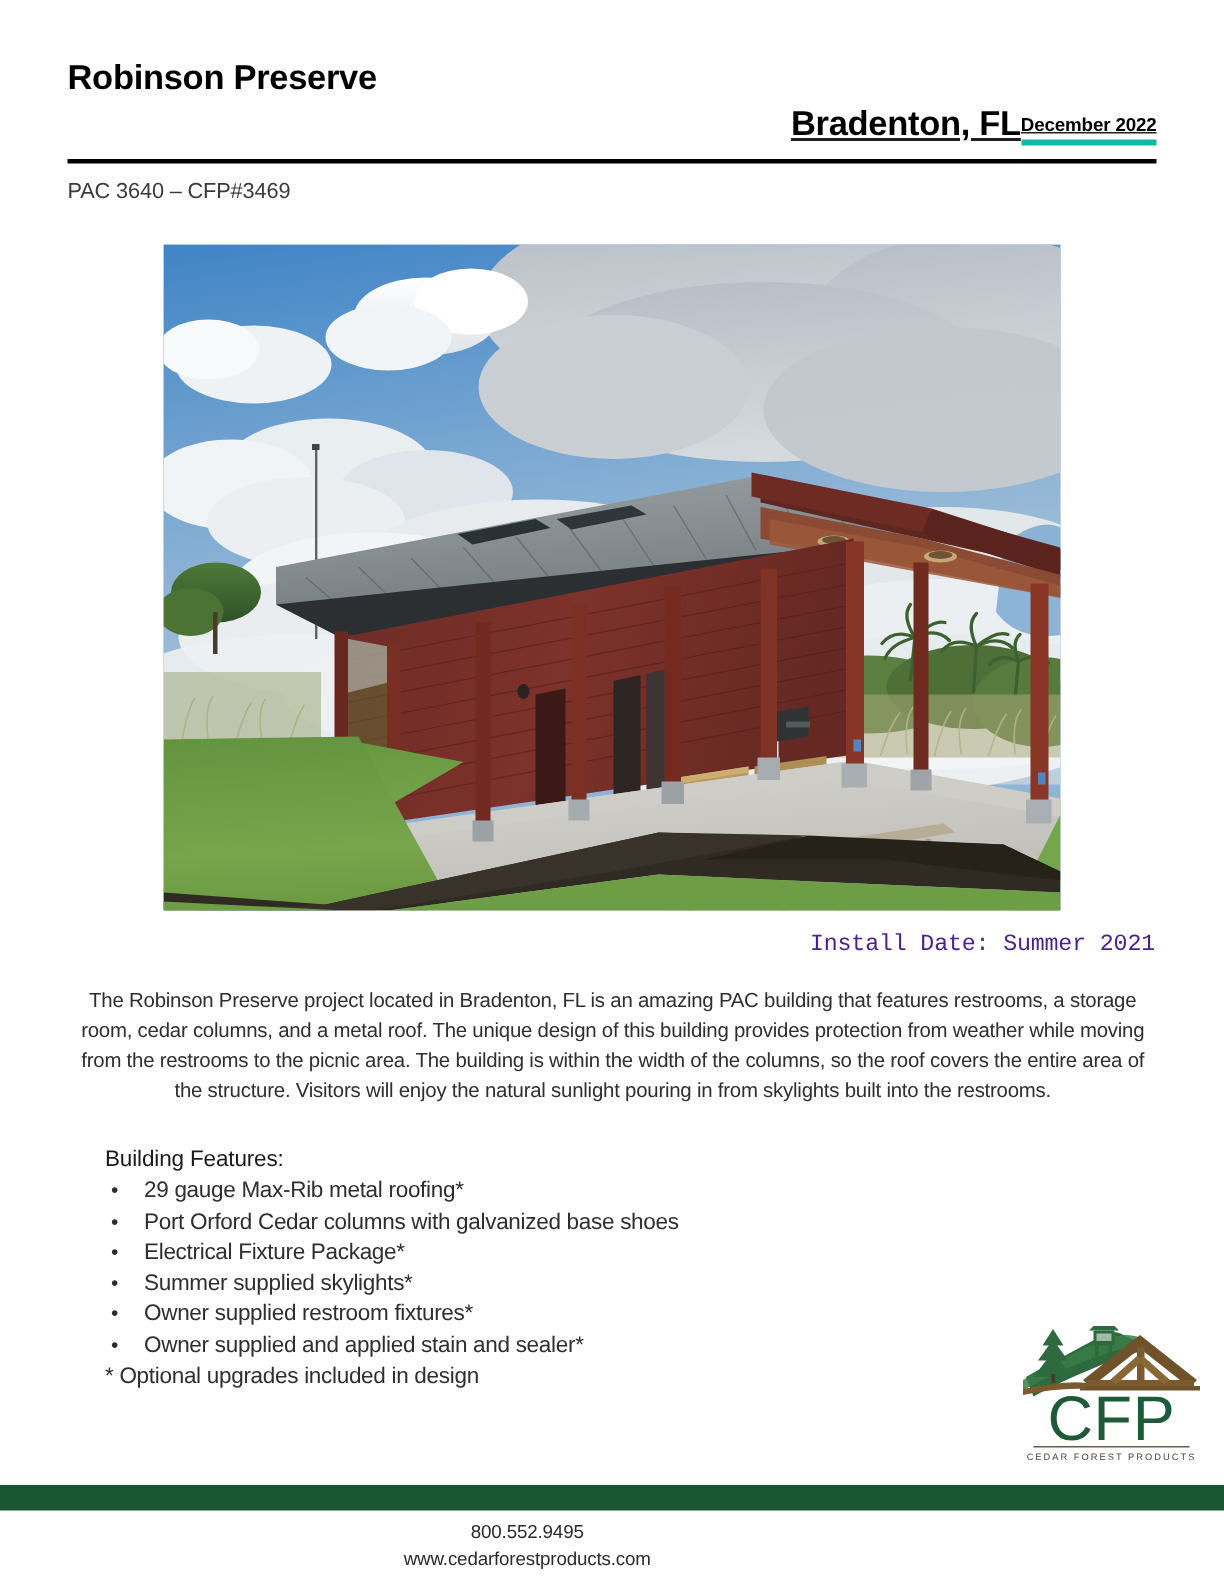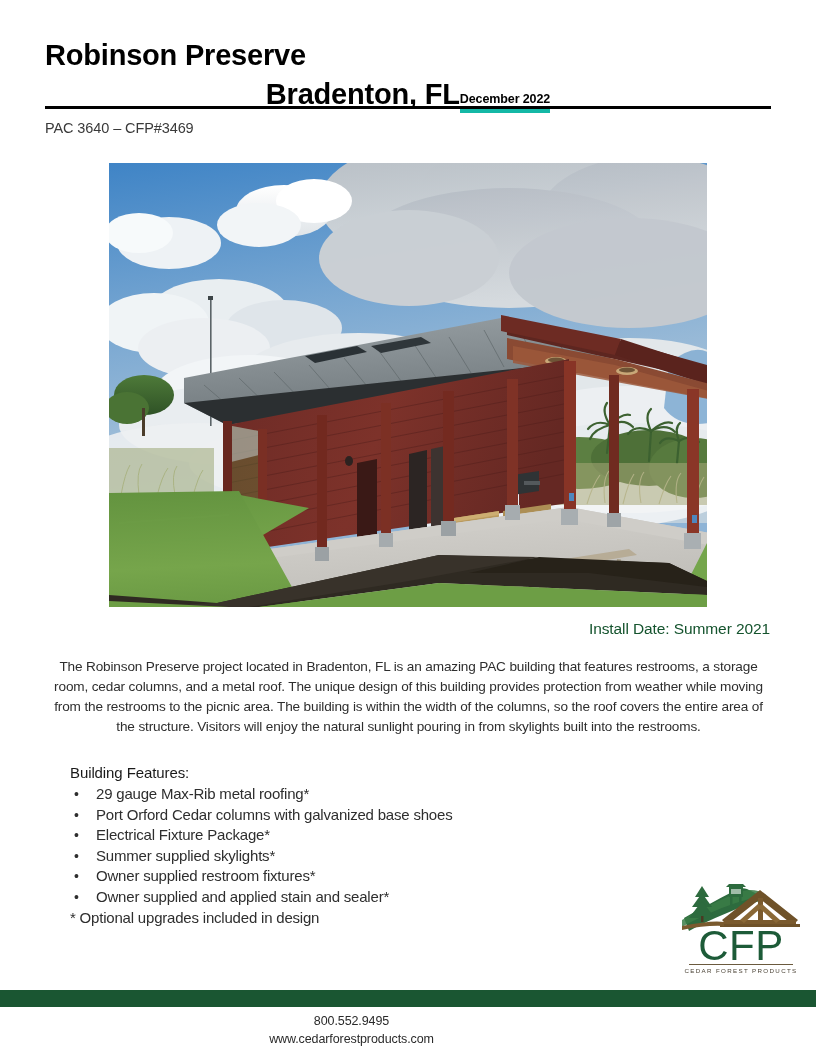--- a/index.html
+++ b/index.html
@@ -17,31 +17,32 @@
   }
 
   
   #header {
     position: absolute;
     left: 45px;
     top: 36px;
     width: 726px;
   }
   .title-line {
-    font-size: 29px;
+    font-size: 23px;
     font-weight: bold;
     letter-spacing: -0.2px;
     line-height: 1.33;
     color: #000000;
   }
   #title-row2 {
     position: relative;
     display: flex;
     align-items: flex-end;
-    justify-content: center;
+    justify-content: flex-end;
+    text-decoration: underline;
   }
   #doc-date {
     font-size: 12.5px;
     font-weight: bold;
     color: #000000;
     padding-bottom: 3px;
     border-bottom: 4px solid #14b8a6;
     letter-spacing: -0.1px;
   }
   #header-rule {
@@ -72,22 +73,23 @@
     background: #8fb4d6;
   }
   #photo svg { display: block; }
 
   
   #install-date {
     position: absolute;
     right: 46px;
     top: 620px;
     font-size: 15.5px;
-    color: #14532d;
+    color: #4c1d95;
     letter-spacing: -0.1px;
+    font-family: Liberation Mono, monospace;
   }
 
   
   #description {
     position: absolute;
     left: 45px;
     top: 657px;
     width: 727px;
     text-align: center;
     font-size: 13.6px;

